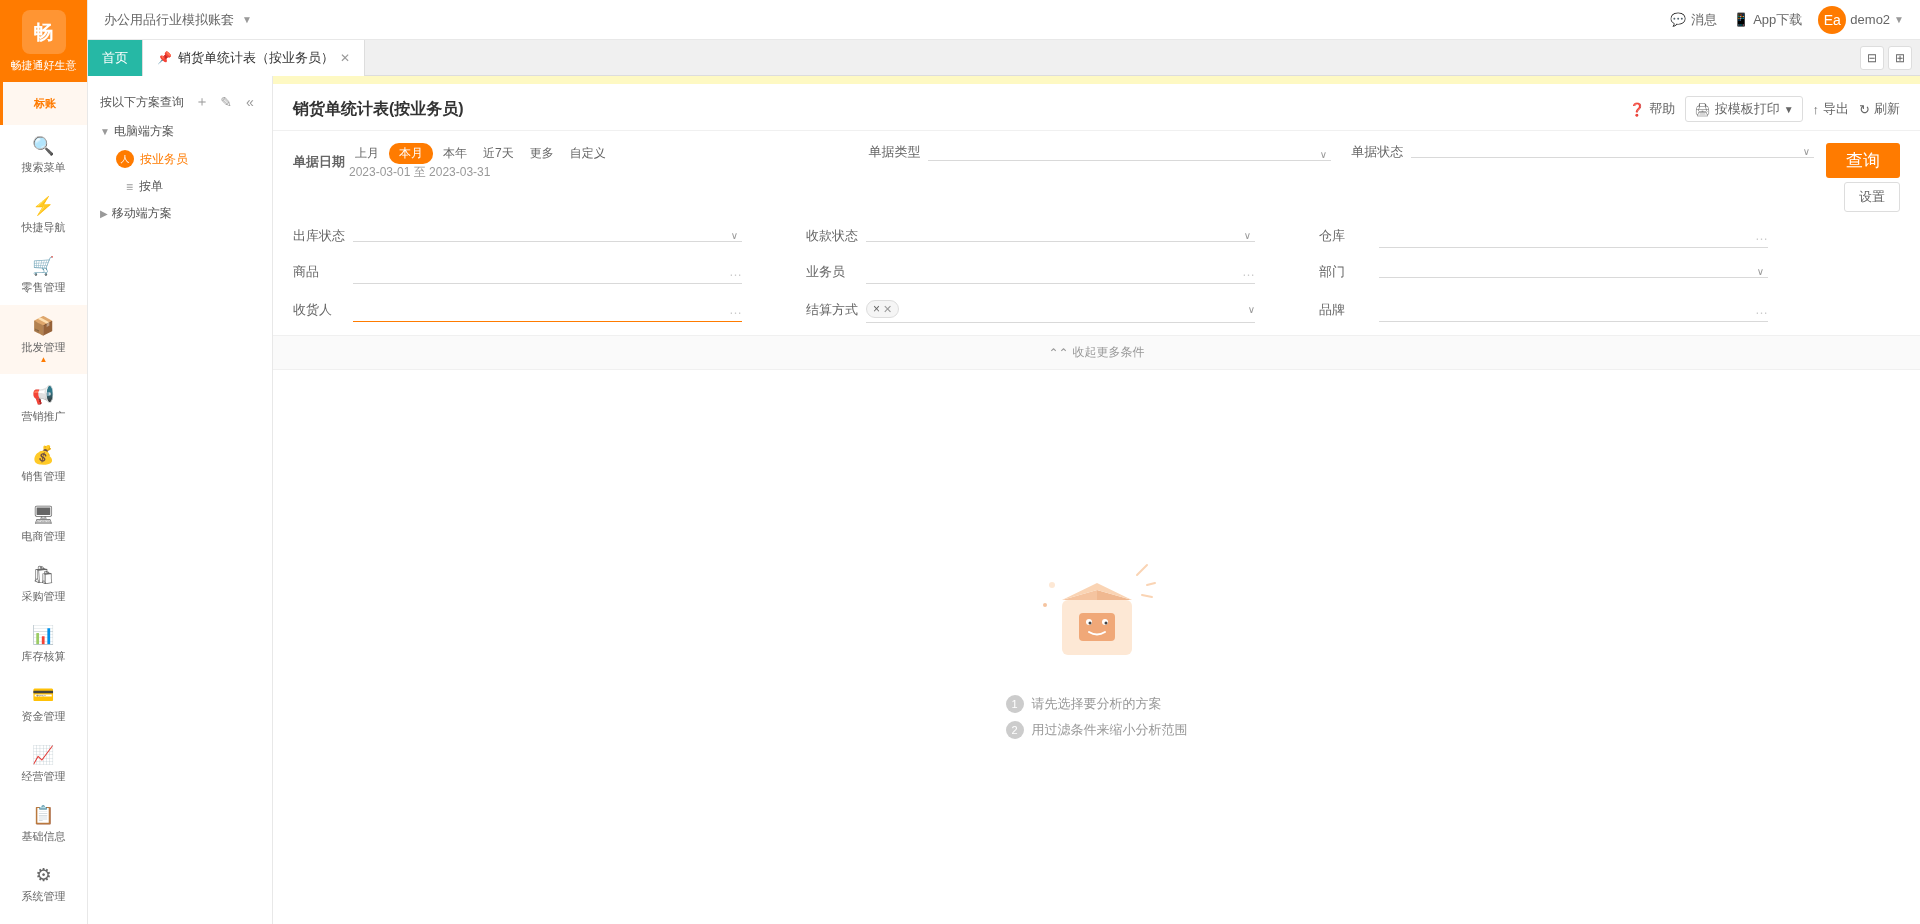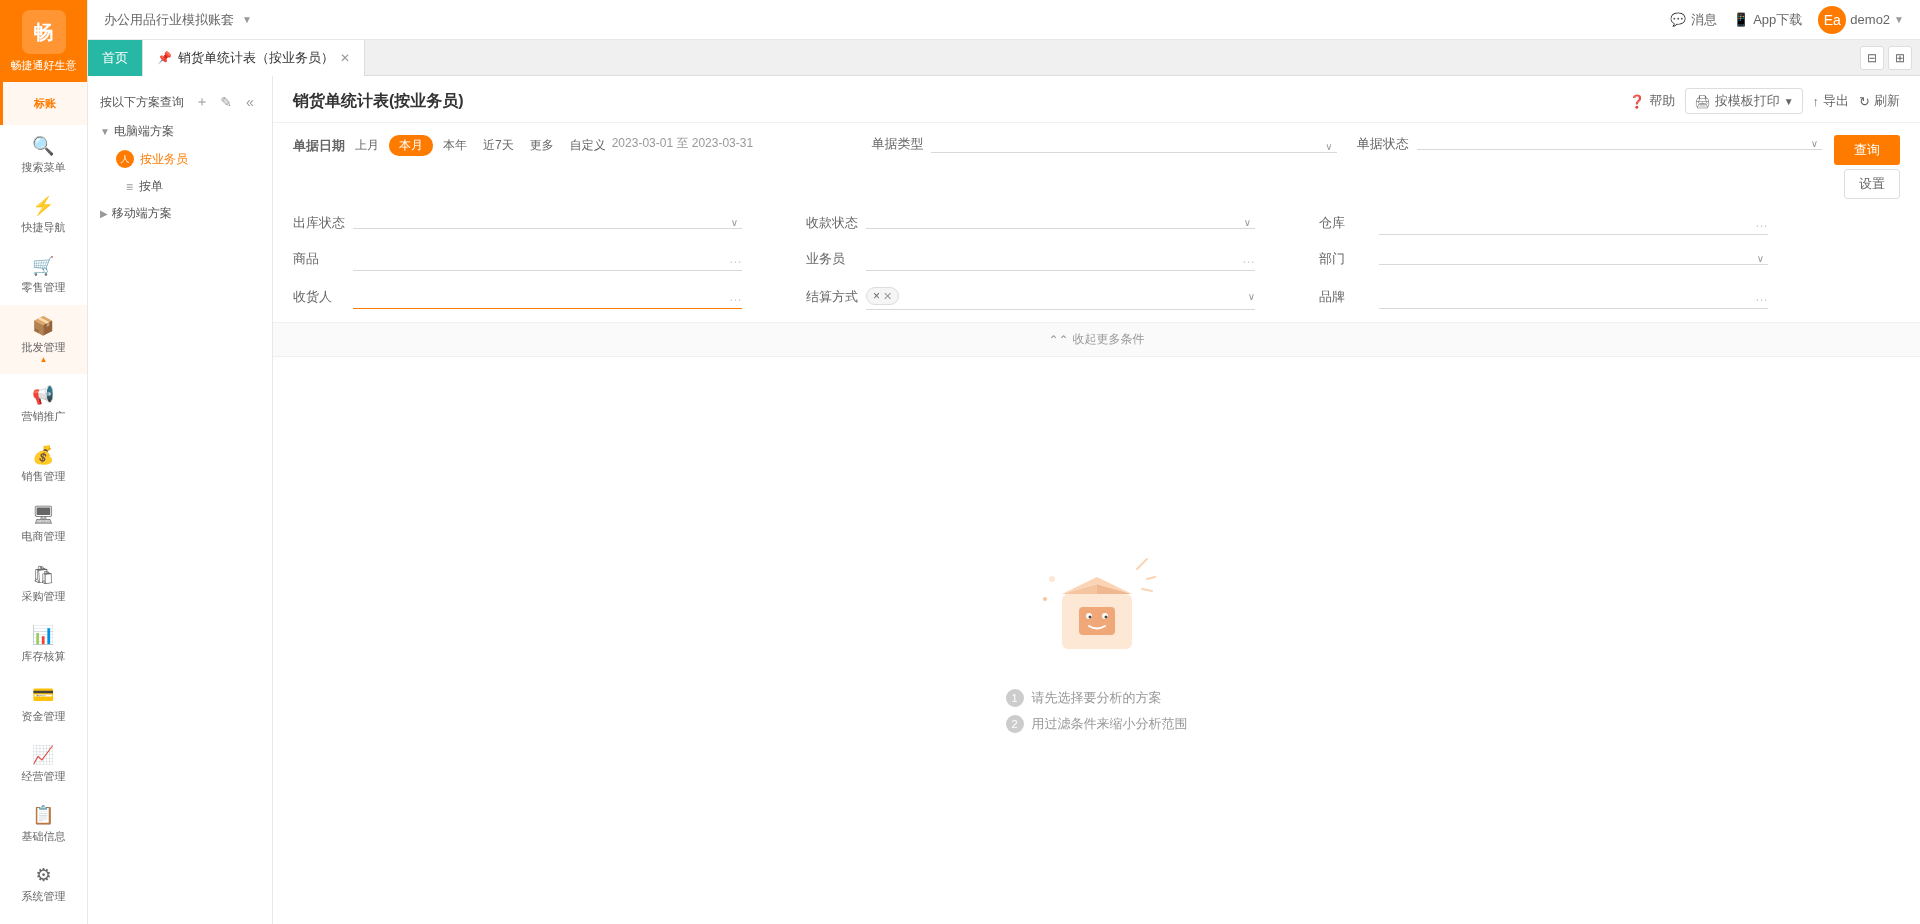--- a/index.html
+++ b/index.html
@@ -49,21 +49,21 @@
     .left-panel-item { padding: 5px 12px 5px 28px; cursor: pointer; color: #555; font-size: 12px; display: flex; align-items: center; gap: 6px; }
     .left-panel-item.active { color: #ff7b00; font-weight: 500; }
     .left-panel-item.active .item-icon { background: #ff7b00; }
     .item-icon { width: 18px; height: 18px; border-radius: 50%; background: #ccc; display: flex; align-items: center; justify-content: center; color: #fff; font-size: 10px; flex-shrink: 0; }
     .subitem-icon { color: #999; font-size: 12px; }
     .left-panel-subitem { padding: 5px 12px 5px 38px; cursor: pointer; color: #555; font-size: 12px; display: flex; align-items: center; gap: 6px; }
     .mobile-group-header { display: flex; align-items: center; padding: 5px 12px; cursor: pointer; color: #555; font-size: 12px; gap: 4px; }
     .mobile-group-header .arrow { font-size: 10px; color: #999; }
 
     
-    .right-panel { flex: 1; display: flex; flex-direction: column; overflow: hidden; }
+    .right-panel { flex: 1; display: flex; flex-direction: column; overflow: hidden; margin-top: 8px; }
 
     
     .page-header { display: flex; align-items: center; justify-content: space-between; padding: 12px 20px 8px; background: #fff; border-bottom: 1px solid #f0f0f0; }
     .page-title { font-size: 16px; font-weight: 600; color: #333; }
     .page-header-actions { display: flex; align-items: center; gap: 10px; }
     .page-header-btn { display: flex; align-items: center; gap: 4px; color: #666; font-size: 13px; cursor: pointer; }
     .page-header-dropdown { display: flex; align-items: center; gap: 4px; color: #666; font-size: 13px; cursor: pointer; border: 1px solid #ddd; padding: 3px 8px; border-radius: 3px; }
 
     
     .filter-area { padding: 12px 20px; background: #fff; border-bottom: 1px solid #f0f0f0; }
@@ -79,21 +79,21 @@
     .date-filter { display: flex; align-items: center; gap: 4px; }
     .date-btn { padding: 2px 6px; font-size: 12px; cursor: pointer; color: #666; border-radius: 2px; }
     .date-btn.active { background: #ff7b00; color: #fff; border-radius: 10px; padding: 2px 10px; }
     .date-range { font-size: 12px; color: #999; }
 
     
     .collapse-bar { display: flex; justify-content: center; padding: 8px 0; background: #fafafa; border-bottom: 1px solid #f0f0f0; }
     .collapse-btn { display: flex; align-items: center; gap: 4px; color: #999; font-size: 12px; cursor: pointer; }
 
     
-    .query-btn { background: #ff7b00; color: #fff; border: none; padding: 6px 20px; border-radius: 3px; cursor: pointer; font-size: 13px; }
+    .query-btn { background: #ff7b00; color: #fff; border: none; padding: 6px 20px; border-radius: 3px; cursor: pointer; font-size: 17px; }
     .setting-btn { background: #fff; color: #666; border: 1px solid #ddd; padding: 5px 14px; border-radius: 3px; cursor: pointer; font-size: 13px; margin-top: 4px; }
     .action-col { display: flex; flex-direction: column; align-items: flex-end; padding-left: 12px; flex-shrink: 0; }
 
     
     .empty-state { flex: 1; display: flex; flex-direction: column; align-items: center; justify-content: center; background: #fff; padding: 40px; }
     .empty-icon { width: 120px; height: 120px; position: relative; margin-bottom: 20px; }
     .empty-steps { display: flex; flex-direction: column; gap: 8px; }
     .empty-step { display: flex; align-items: center; gap: 8px; color: #999; font-size: 13px; }
     .step-num { width: 18px; height: 18px; border-radius: 50%; background: #ccc; color: #fff; display: flex; align-items: center; justify-content: center; font-size: 11px; flex-shrink: 0; }
 
@@ -279,21 +279,21 @@
           </div>
         </div>
       </div>
 
       <div class="filter-area">
 
         <div style="display:flex; align-items:flex-start; margin-bottom:12px; gap:0;">
 
           <div style="display:flex; align-items:center; flex:1.2;">
             <span class="filter-label" style="min-width:56px;font-weight:bold;">单据日期</span>
-            <div style="display:flex; flex-direction:row;">
+            <div style="display:flex; flex-direction:column;">
               <div class="date-filter">
                 <span class="date-btn">上月</span>
                 <span class="date-btn active">本月</span>
                 <span class="date-btn">本年</span>
                 <span class="date-btn">近7天</span>
                 <span class="date-btn">更多</span>
                 <span class="date-btn">自定义</span>
               </div>
               <div class="date-range">2023-03-01 至 2023-03-31</div>
             </div>

